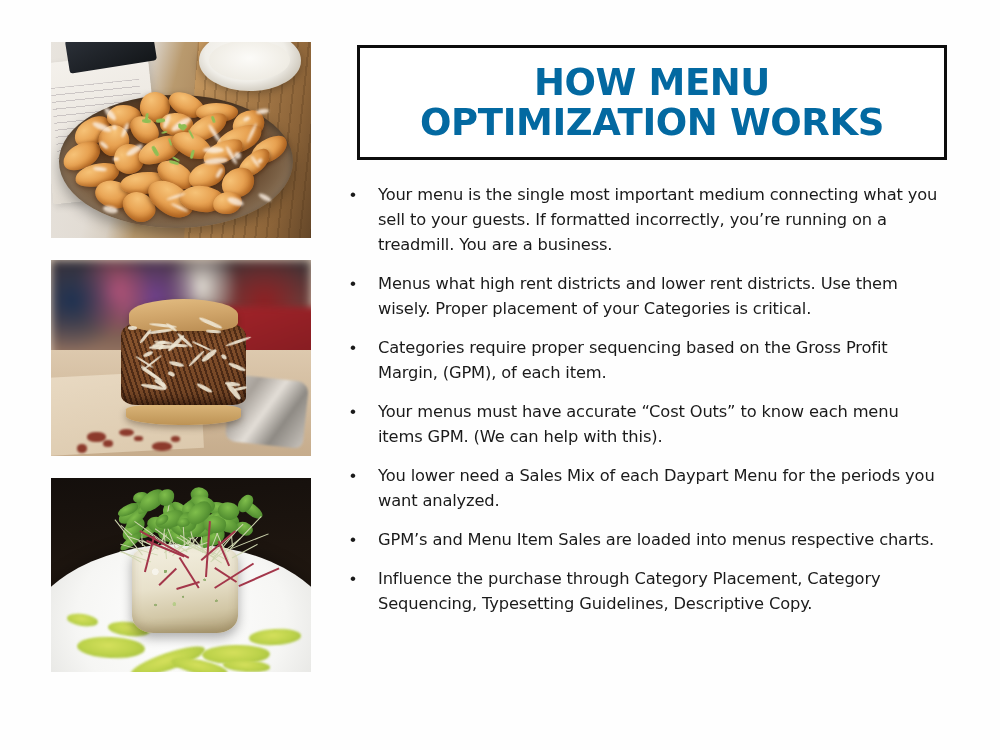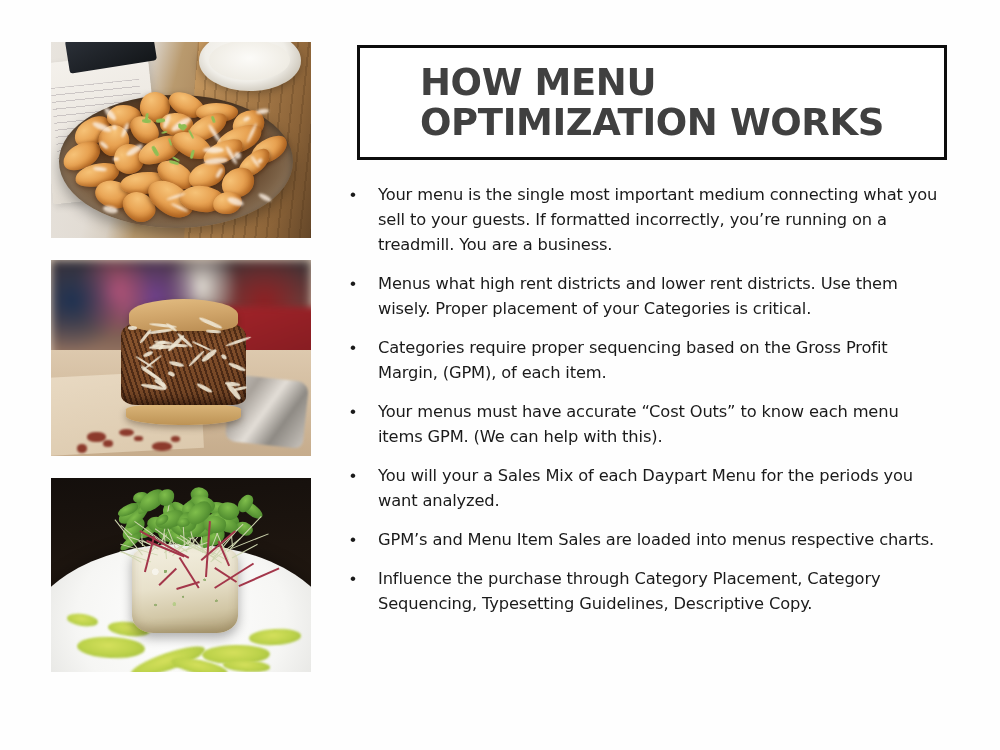--- a/index.html
+++ b/index.html
@@ -251,21 +251,22 @@
     align-items: center;
     justify-content: center;
   }
 
   .title-text {
     font-family: "DejaVu Sans", sans-serif;
     font-weight: 700;
     font-size: 37px;
     line-height: 1.07;
     letter-spacing: -0.4px;
-    color: #404040;
+    color: #0369a1;
+    text-align: center;
     white-space: pre-line;
   }
 
   .bullets {
     position: absolute;
     left: 346px;
     top: 182px;
     width: 600px;
   }
 
@@ -590,21 +591,21 @@
       <div class="bullet-text">Categories require proper sequencing based on the Gross Profit Margin, (GPM), of each item.</div>
     </div>
 
     <div class="bullet">
       <div class="bullet-marker">•</div>
       <div class="bullet-text">Your menus must have accurate “Cost Outs” to know each menu items GPM.  (We can help with this).</div>
     </div>
 
     <div class="bullet">
       <div class="bullet-marker">•</div>
-      <div class="bullet-text">You will your a Sales Mix of each Daypart Menu for the periods you want analyzed.</div>
+      <div class="bullet-text">You lower need a Sales Mix of each Daypart Menu for the periods you want analyzed.</div>
     </div>
 
     <div class="bullet">
       <div class="bullet-marker">•</div>
       <div class="bullet-text">GPM’s and Menu Item Sales are loaded into menus respective charts.</div>
     </div>
 
     <div class="bullet">
       <div class="bullet-marker">•</div>
       <div class="bullet-text">Influence the purchase through Category Placement, Category Sequencing, Typesetting Guidelines, Descriptive Copy.</div>

